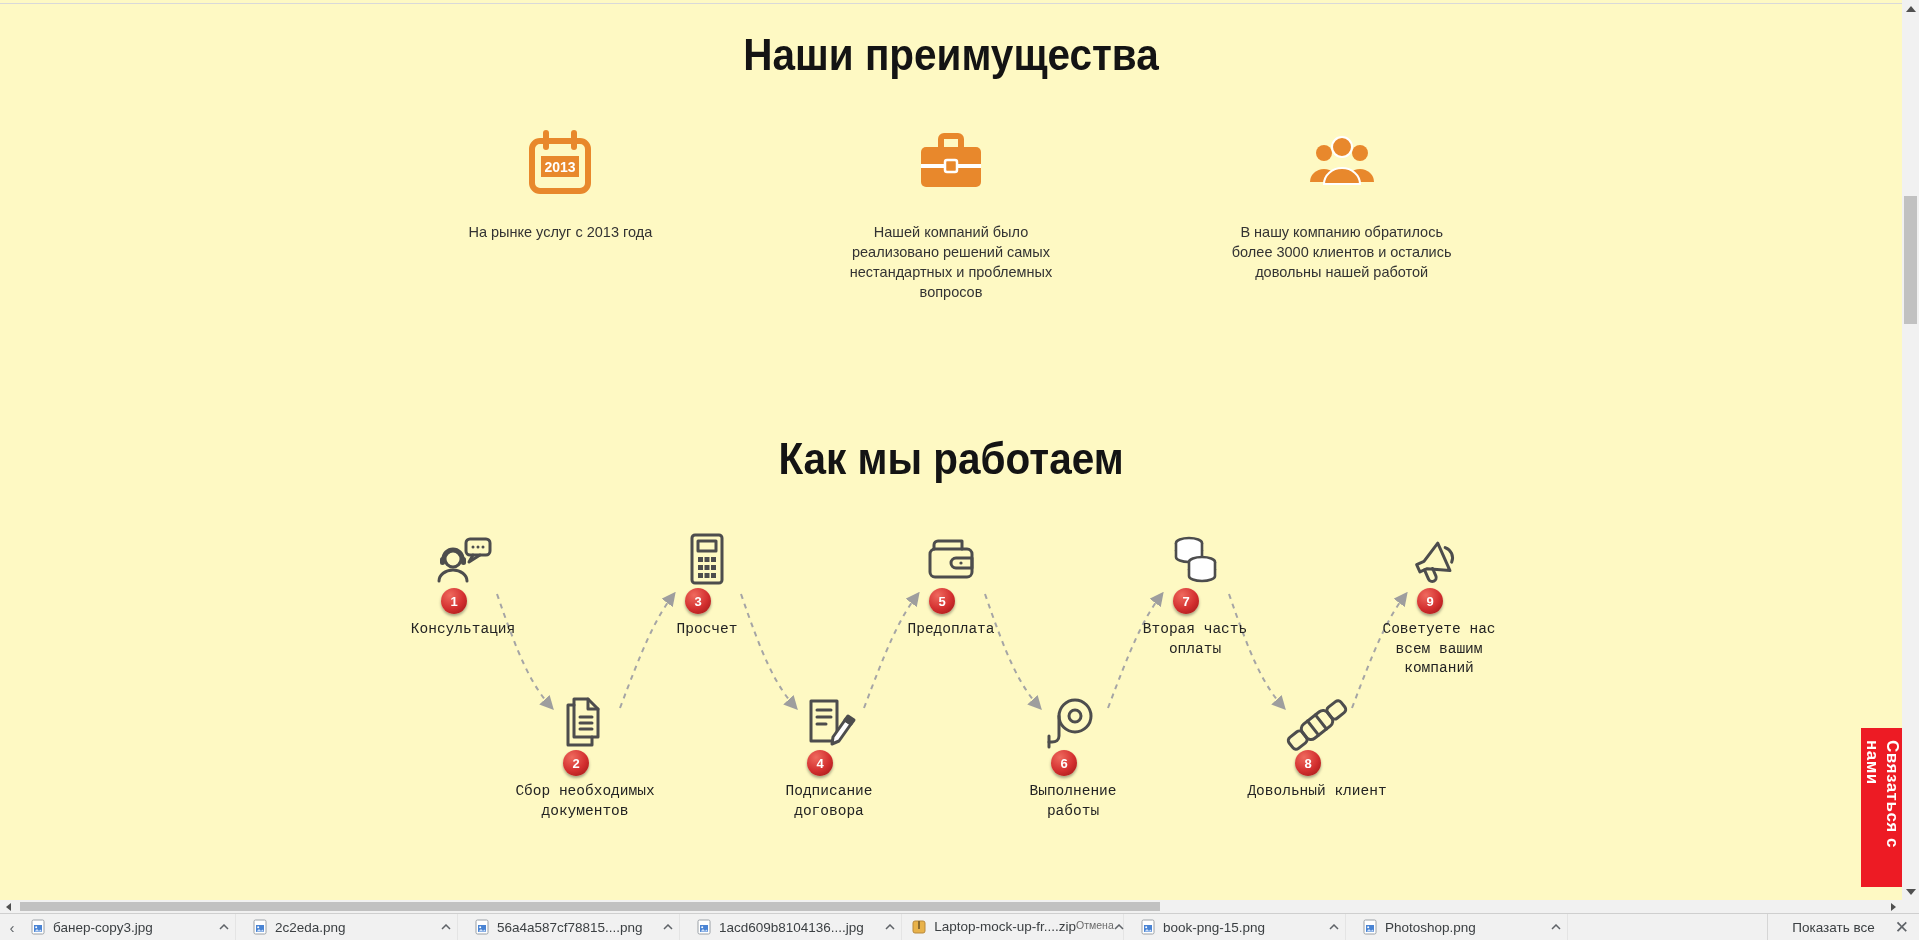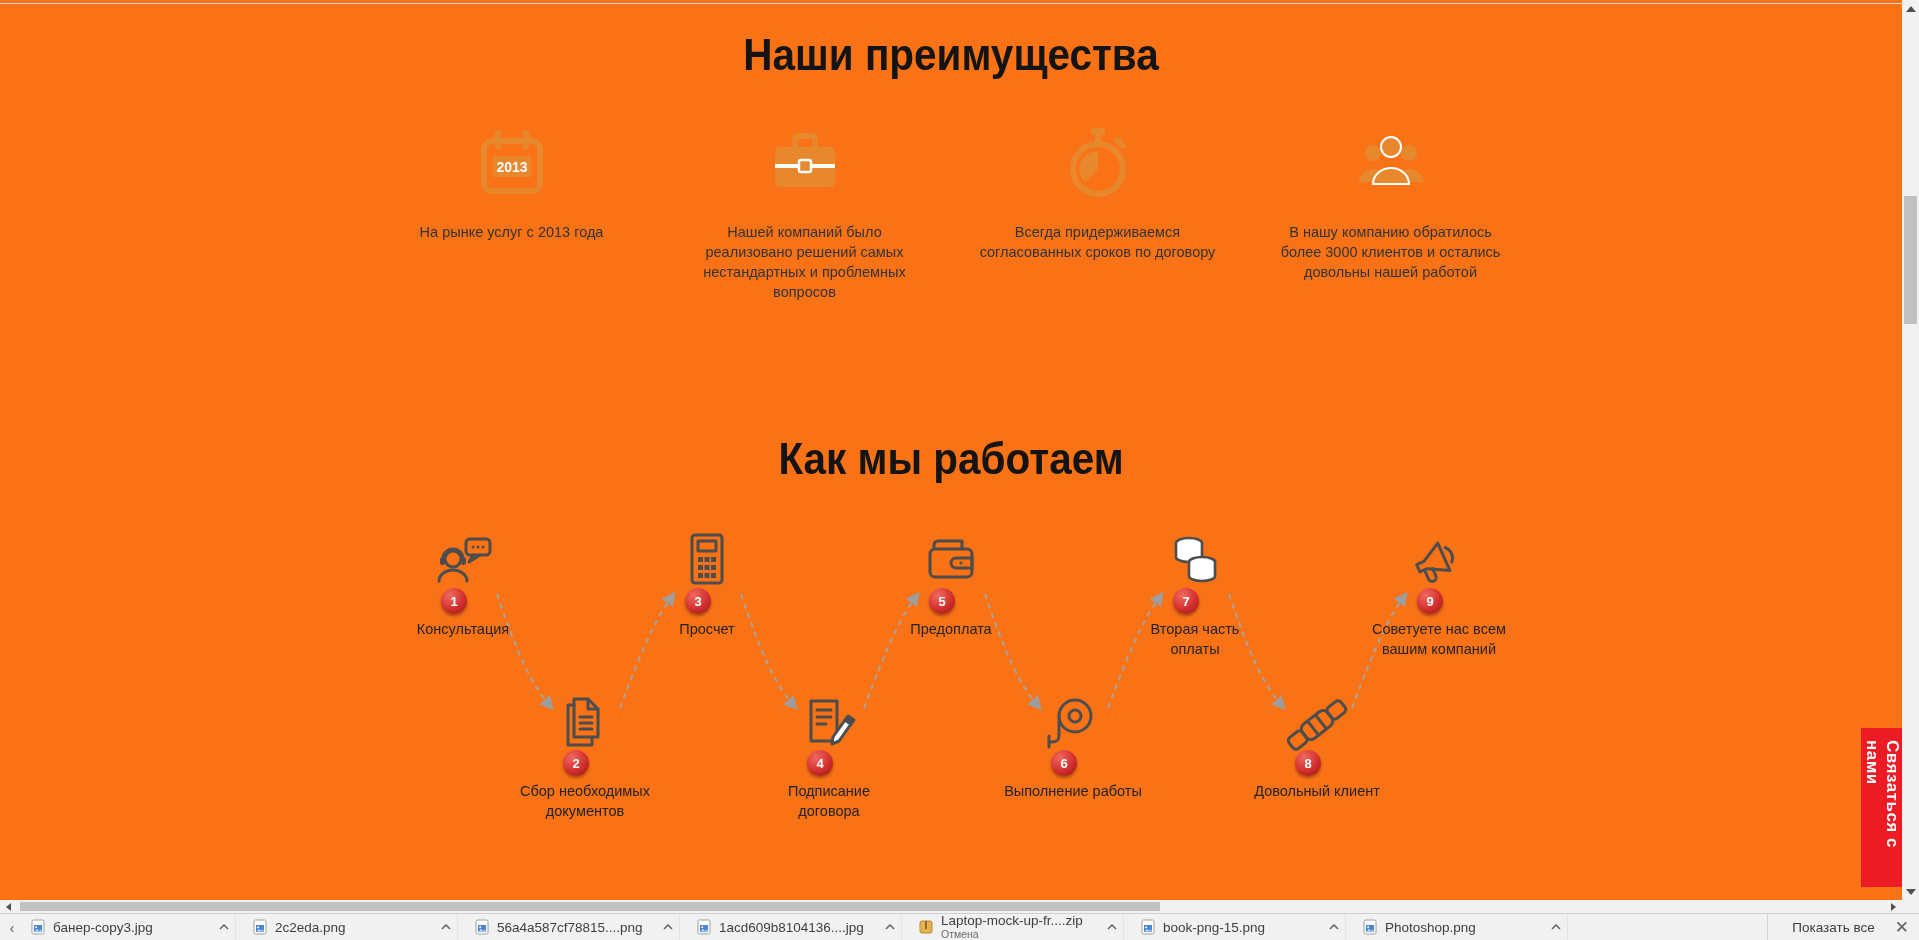--- a/index.html
+++ b/index.html
@@ -1,20 +1,20 @@
 <!DOCTYPE html>
 <html><head>
 <meta charset="utf-8">
 <style>
   html,body{margin:0;padding:0;overflow:hidden;}
   body{position:relative;width:1919px;height:940px;background:#fff;
        font-family:"Liberation Sans","DejaVu Sans",sans-serif;color:#222;}
 
   
-  .content{position:absolute;left:0;top:0;width:1902px;height:900px;background:#f97316;overflow:hidden;}
+  .content{position:absolute;left:0;top:0;width:1902px;height:900px;background:#fef9c3;overflow:hidden;}
   .top-rule{position:absolute;left:0;top:3px;width:100%;height:1px;background:#d9d9d9;}
 
   .section-title{margin:0;text-align:center;font-size:44px;font-weight:700;color:#141414;
                  transform:scaleX(0.92);letter-spacing:0;}
   .adv-title{padding-top:30px;}
   .wf-title{margin-top:132px;}
 
   .adv-row{display:flex;width:1172px;margin:42px auto 0;}
   .adv-col{flex:1;text-align:center;}
   .adv-icon{height:82px;display:flex;align-items:center;justify-content:center;margin-bottom:18px;}
@@ -23,21 +23,21 @@
   .steps-wrap{position:relative;width:1098px;height:312px;margin:38px auto 0;}
   .steps{display:flex;position:relative;z-index:2;}
   .step{width:122px;text-align:center;}
   .step.bottom{margin-top:162px;}
   .step-icon-wrap{position:relative;width:86px;height:80px;margin:0 auto;display:flex;
                   align-items:center;justify-content:center;}
   .step-badge{position:absolute;left:calc(50% - 22px);bottom:-12px;width:26px;height:26px;border-radius:50%;
               background:radial-gradient(circle at 35% 28%,#ef6a5e 0%,#d32f2f 55%,#9a1414 100%);
               color:#fff;font-size:13px;font-weight:bold;display:flex;align-items:center;justify-content:center;
               box-shadow:0 2px 3px rgba(0,0,0,.35);}
-  .step-label{margin:18px -9px 0;font-size:14.5px;line-height:1.35;color:#232323;}
+  .step-label{margin:18px -9px 0;font-size:14.5px;line-height:1.35;color:#232323;font-family:Liberation Mono, monospace;}
   .arrows{position:absolute;left:0;top:0;z-index:1;pointer-events:none;}
   .st{fill:none;stroke:#4d4d4d;stroke-width:3;stroke-linecap:round;stroke-linejoin:round;}
 
   
   .contact-tab{position:absolute;right:17px;top:728px;width:41px;height:159px;background:#ed1b24;
                color:#fff;writing-mode:vertical-rl;font-size:17px;font-weight:700;letter-spacing:.5px;
                padding-top:12px;box-sizing:border-box;overflow:hidden;cursor:pointer;display:block;
                text-align:left;z-index:30;}
 
   
@@ -58,21 +58,21 @@
 
   
   .dl-bar{position:absolute;left:0;bottom:0;width:1919px;height:27px;background:#f1f1f1;
           border-top:1px solid #cfcfcf;display:flex;align-items:center;box-sizing:border-box;z-index:25;}
   .dl-scroll-left{width:24px;display:flex;align-items:center;justify-content:center;color:#5f6368;
                   font-size:15px;cursor:pointer;}
   .dl-item{display:flex;align-items:center;width:212px;margin-right:10px;padding:0 6px;height:100%;
            box-sizing:border-box;cursor:pointer;border-right:1px solid rgba(0,0,0,0.05);justify-content:center;}
   .dl-ficon{flex:0 0 16px;height:16px;margin-right:7px;}
   .dl-name{font-size:13.5px;color:#3c4043;white-space:nowrap;overflow:hidden;max-width:150px;}
-  .dl-name2{display:flex;flex-direction:column;line-height:1.05;}
+  .dl-name2{display:flex;flex-direction:row;line-height:1.05;}
   .dl-status{font-size:10.5px;color:#6b6b6b;white-space:nowrap;}
   .dl-caret{margin-left:auto;display:flex;align-items:center;}
   .dl-right{margin-left:auto;display:flex;align-items:center;height:100%;padding:0 10px 0 24px;
             border-left:1px solid #d6d6d6;}
   .dl-showall{font-size:13.5px;color:#3c4043;cursor:pointer;white-space:nowrap;}
   .dl-close{margin-left:20px;font-size:17px;color:#5f6368;cursor:pointer;line-height:1;}
 </style>
 </head>
 <body>
 
@@ -101,32 +101,20 @@
         <svg width="78" height="78" viewBox="0 0 78 78">
           <path d="M29 23 v-8 a3 3 0 0 1 3 -3 h14 a3 3 0 0 1 3 3 v8" fill="none" stroke="#E8882C" stroke-width="6"></path>
           <rect x="9" y="23" width="60" height="40" rx="5" fill="#E8882C"></rect>
           <rect x="9" y="40" width="60" height="4" fill="#ffffff"></rect>
           <rect x="33" y="36" width="12" height="12" rx="2" fill="#E8882C" stroke="#ffffff" stroke-width="2.5"></rect>
         </svg>
       </div>
       <div class="adv-text">Нашей компаний было реализовано решений самых нестандартных и проблемных вопросов</div>
     </div>
 
-    <div class="adv-col">
-      <div class="adv-icon">
-        <svg width="78" height="78" viewBox="0 0 78 78">
-          <rect x="32" y="4" width="14" height="7" rx="2" fill="#E8882C"></rect>
-          <rect x="36" y="11" width="6" height="8" fill="#E8882C"></rect>
-          <line x1="58" y1="16" x2="64" y2="22" stroke="#E8882C" stroke-width="6" stroke-linecap="round"></line>
-          <circle cx="39" cy="45" r="25" fill="none" stroke="#E8882C" stroke-width="6"></circle>
-          <path d="M39 45 L39 27 A18 18 0 0 0 26.3 58.3 Z" fill="#E8882C"></path>
-        </svg>
-      </div>
-      <div class="adv-text">Всегда придерживаемся согласованных сроков по договору</div>
-    </div>
 
     <div class="adv-col">
       <div class="adv-icon">
         <svg width="78" height="78" viewBox="0 0 78 78">
           <g fill="#E8882C">
             <circle cx="21" cy="29" r="8"></circle>
             <path d="M7 58 a14 13 0 0 1 28 0 z"></path>
             <circle cx="57" cy="29" r="8"></circle>
             <path d="M43 58 a14 13 0 0 1 28 0 z"></path>
             <circle cx="39" cy="23" r="10" stroke="#ffffff" stroke-width="2"></circle>

